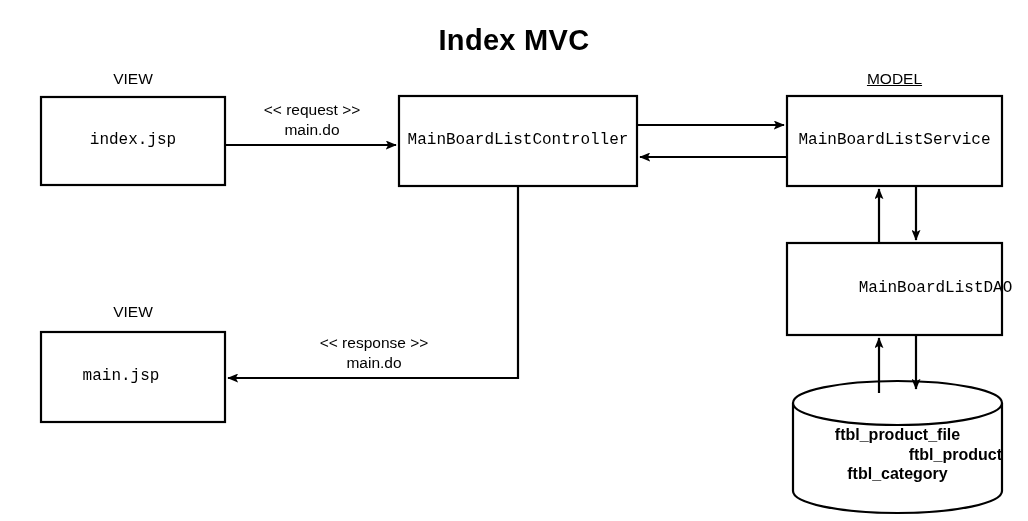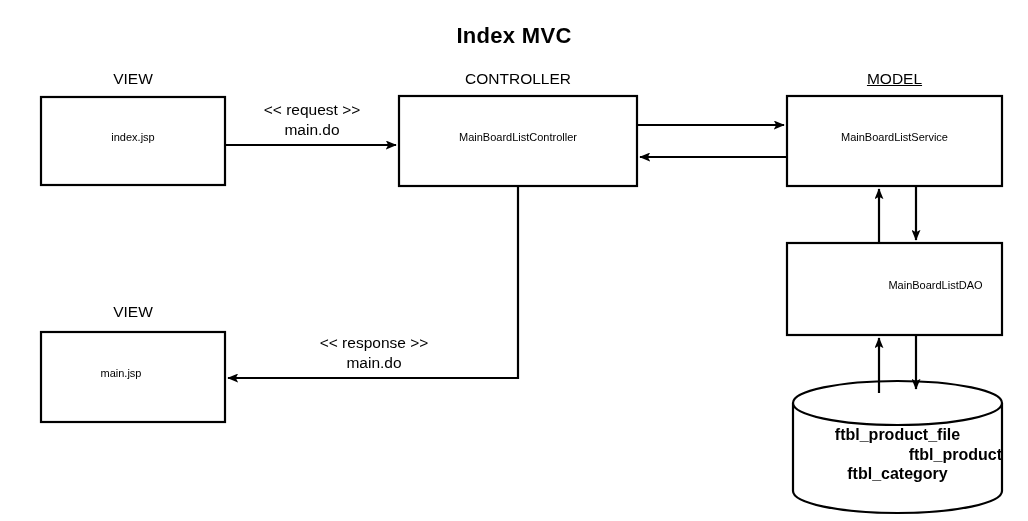--- a/index.html
+++ b/index.html
@@ -26,29 +26,30 @@
     width: 1028px;
     height: 521px;
   }
   .lbl {
     position: absolute;
     text-align: center;
     white-space: nowrap;
     line-height: 1.22;
   }
   .title {
-    font-size: 22px;
+    font-size: 29px;
     font-weight: bold;
     letter-spacing: 0.3px;
   }
   .group-label {
     font-size: 15.5px;
   }
   .box-label {
-    font-size: 11px;
+    font-size: 16px;
+    font-family: Liberation Mono, monospace;
   }
   .edge-label {
     font-size: 15.5px;
   }
   .db-label {
     font-size: 16px;
   }
 </style>
 </head>
 <body>
@@ -90,21 +91,20 @@
     <line x1="879" y1="393" x2="879" y2="338" stroke="#000000" stroke-width="2.2" marker-end="url(#arrowhead)"></line>
 
     <line x1="916" y1="335" x2="916" y2="389" stroke="#000000" stroke-width="2.2" marker-end="url(#arrowhead)"></line>
 
     <path d="M518,186 L518,378 L228,378" fill="none" stroke="#000000" stroke-width="2.2" marker-end="url(#arrowhead)"></path>
   </svg>
 
   <div class="lbl title" style="left:0; top:23px; width:1028px;">Index MVC</div>
 
   <div class="lbl group-label" style="left:41px; top:70px; width:184px;">VIEW</div>
-  <div class="lbl group-label" style="left:399px; top:70px; width:238px;">CONTROLLER</div>
   <div class="lbl group-label" style="left:787px; top:70px; width:215px;text-decoration:underline;">MODEL</div>
   <div class="lbl group-label" style="left:41px; top:303px; width:184px;">VIEW</div>
 
   <div class="lbl box-label" style="left:41px; top:131px; width:184px;">index.jsp</div>
   <div class="lbl box-label" style="left:399px; top:131px; width:238px;">MainBoardListController</div>
   <div class="lbl box-label" style="left:787px; top:131px; width:215px;">MainBoardListService</div>
   <div class="lbl box-label" style="left:819px; top:279px; width:233px;">MainBoardListDAO</div>
   <div class="lbl box-label" style="left:41px; top:367px; width:160px;">main.jsp</div>
 
   <div class="lbl edge-label" style="left:228px; top:101px; width:168px;">&lt;&lt; request &gt;&gt;</div>

